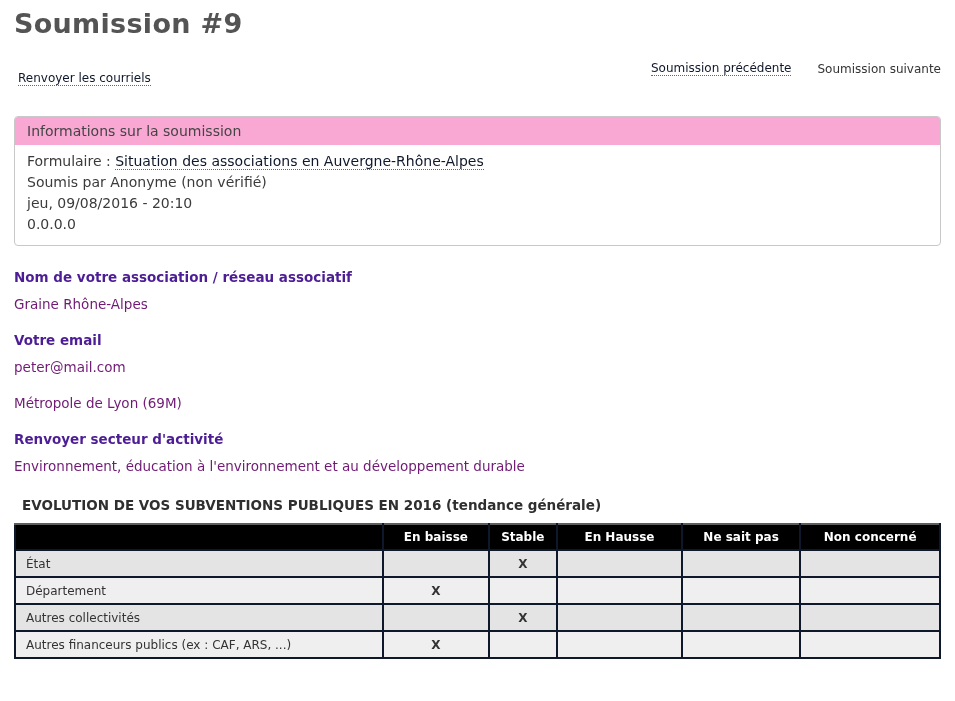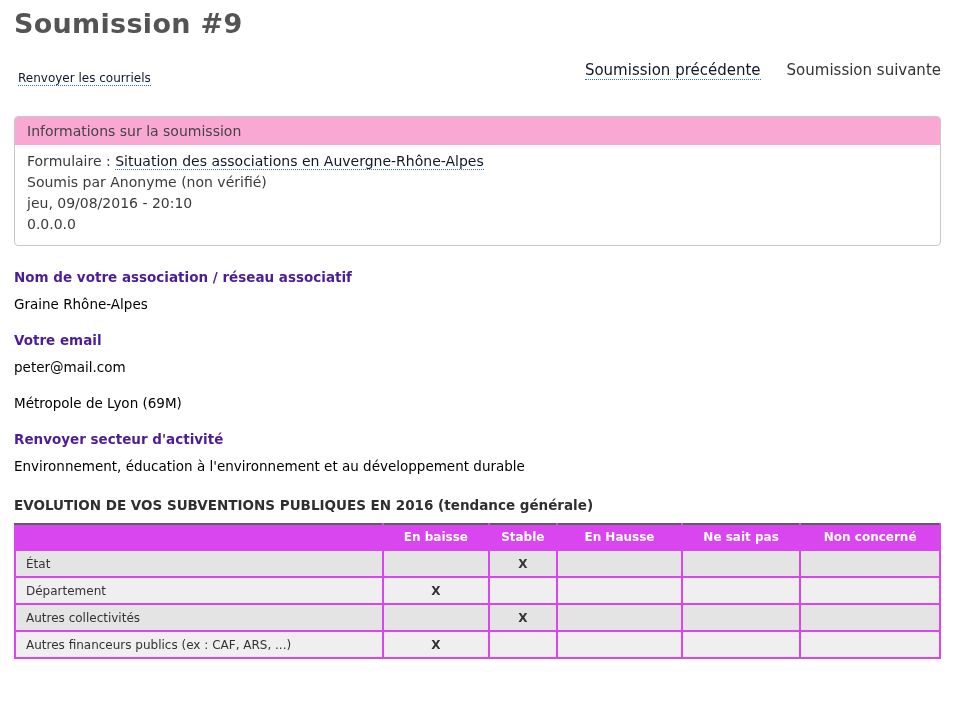--- a/index.html
+++ b/index.html
@@ -25,21 +25,21 @@
     align-items: flex-start;
     margin-top: 22px;
   }
   a.link {
     color: #0f172a;
     text-decoration: none;
     border-bottom: 1px dotted #2779ae;
     cursor: pointer;
   }
   .resend-link { font-size: 12px; margin-top: 10px; margin-left: 4px; display: inline-block; }
-  .nav-links { font-size: 15px; display: flex; gap: 26px; align-items: flex-start; }
+  .nav-links { font-size: 12px; display: flex; gap: 26px; align-items: flex-end; }
   .nav-links .static { color: #333333; }
 
   .infobox {
     margin-top: 30px;
     border: 1px solid #c8c8c8;
     border-radius: 4px;
     overflow: hidden;
   }
   .infobox-header {
     background: #f9a8d4;
@@ -50,37 +50,37 @@
   .infobox-body {
     padding: 6px 12px 10px 12px;
     font-size: 14px;
     line-height: 21px;
     color: #3b3b3b;
   }
 
   .fields { margin-top: 23px; }
   .field { margin-bottom: 20px; font-size: 13.5px; }
   .field-label { font-weight: bold; color: #4c1d95; margin-bottom: 11px; }
-  .field-value { color: #000000; }
+  .field-value { color: #701a75; }
 
   .grid-title {
     font-size: 13.5px;
     font-weight: bold;
     color: #2f2f2f;
-    margin: 23px 0 10px 0;
+    margin: 23px 0 10px 8px;
   }
 
   table.matrix {
     width: 100%;
     border-collapse: collapse;
     table-layout: fixed;
   }
-  table.matrix th, table.matrix td { border: 2px solid #d946ef; }
+  table.matrix th, table.matrix td { border: 2px solid #0f172a; }
   table.matrix thead th {
-    background: #d946ef;
+    background: #000000;
     color: #ffffff;
     font-size: 12px;
     font-weight: bold;
     text-align: center;
     padding: 5px 4px;
     border-top: 2px solid #5e5e5e;
   }
   table.matrix tbody td {
     font-size: 12px;
     color: #333333;

